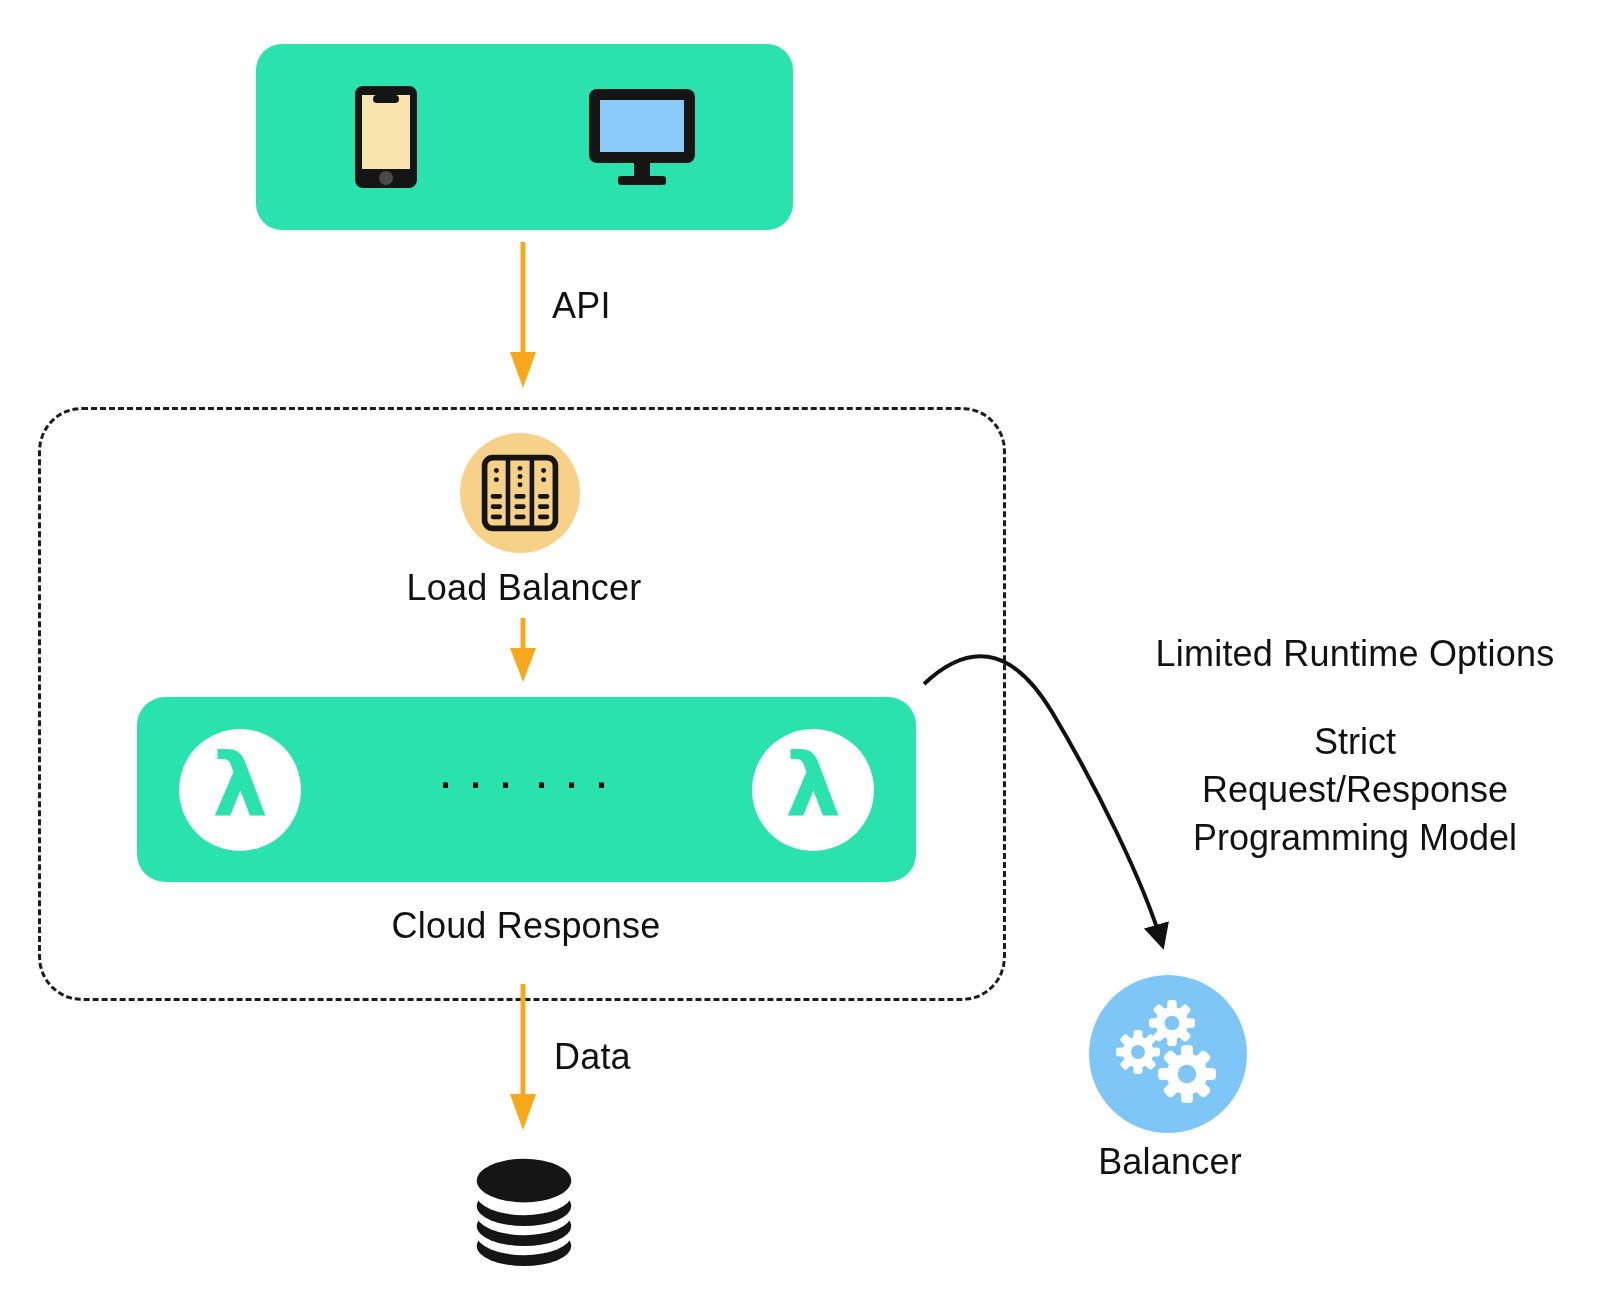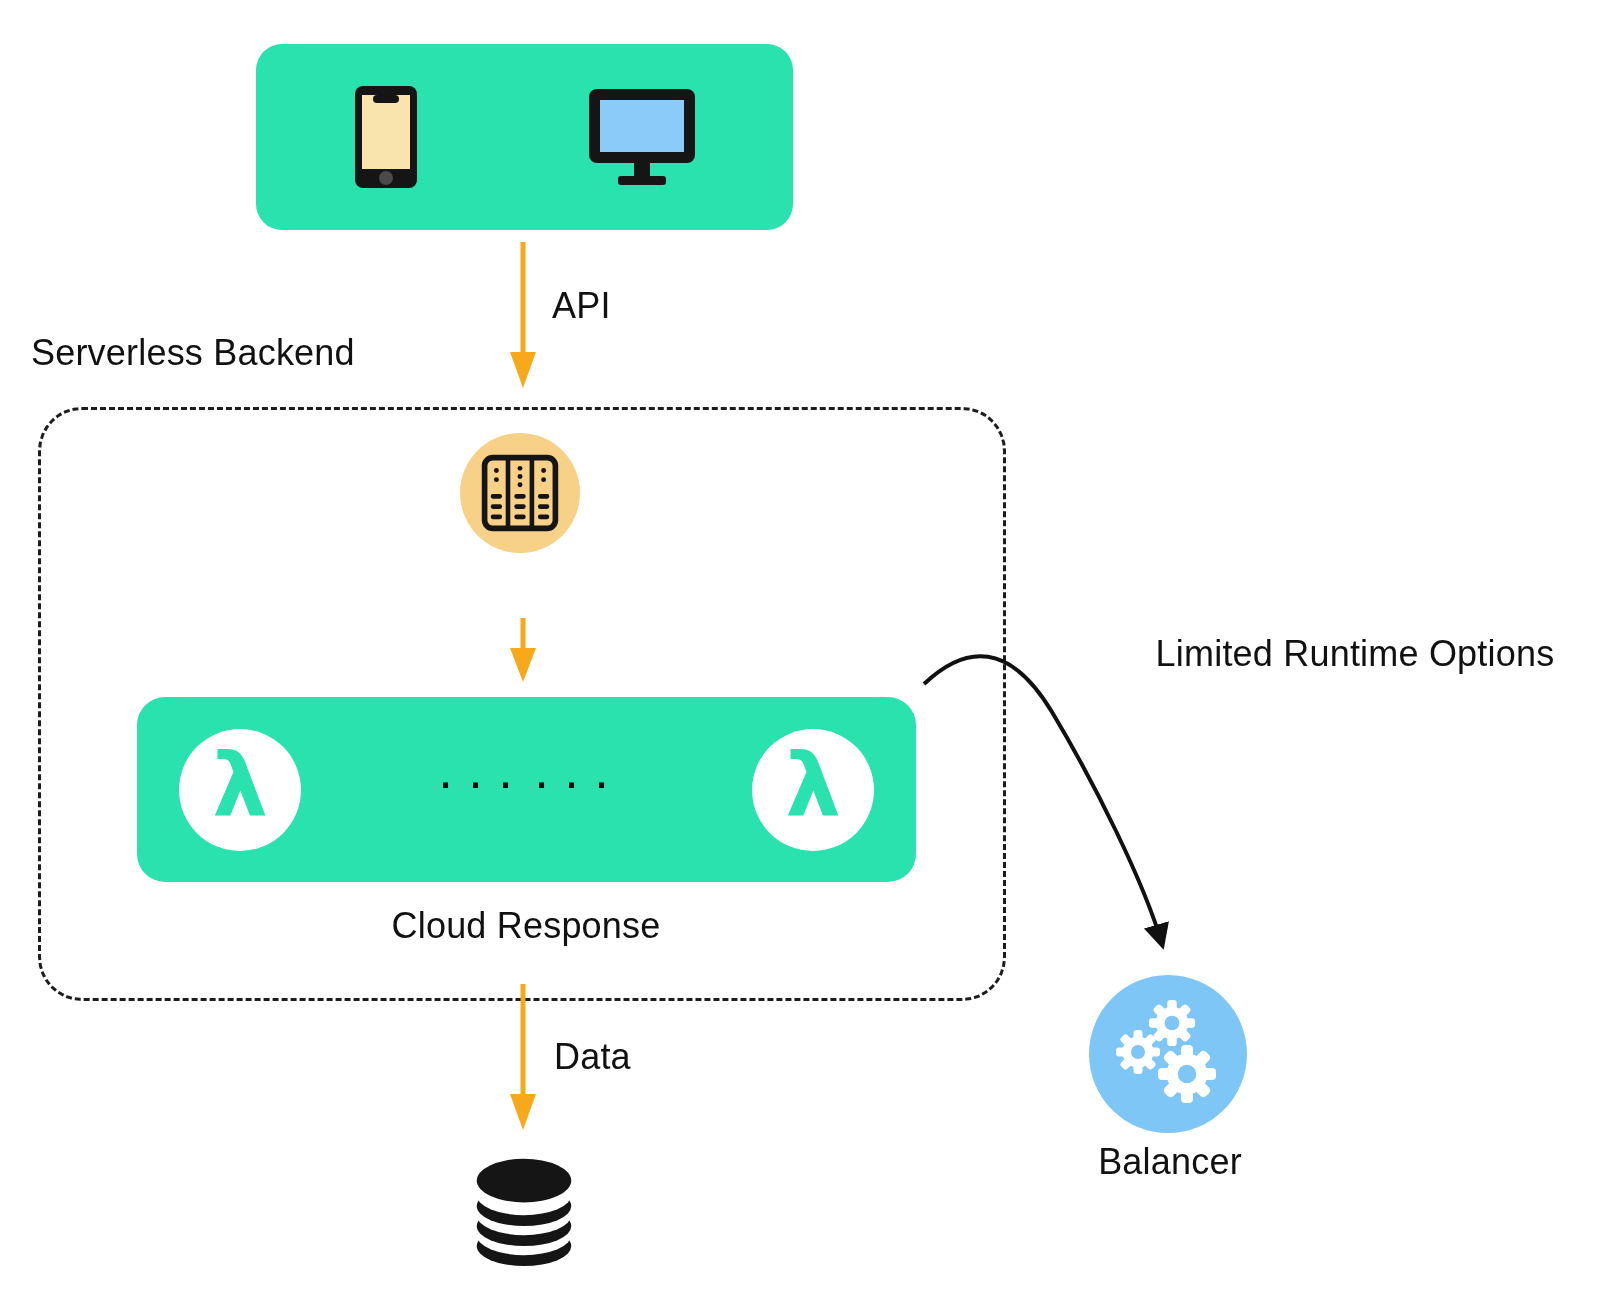--- a/index.html
+++ b/index.html
@@ -86,21 +86,20 @@
       <rect x="31" y="89" width="48" height="9" rx="3" style="fill:var(--ink)"></rect>
     </svg>
   </div>
 
   <svg class="abs" style="left:507px;top:240px" width="32" height="150" viewBox="0 0 32 150">
     <line x1="16" y1="2" x2="16" y2="112" style="stroke:var(--orange)" stroke-width="5"></line>
     <path d="M16 148 L3 112 L29 112 Z" style="fill:var(--orange)"></path>
   </svg>
   <div class="label vcenter" style="left:552px;top:306px">API</div>
 
-  <div class="label vcenter" style="left:31px;top:353px">Serverless Backend</div>
 
   <div class="abs dashed-box"></div>
 
   <div class="abs lb-circle">
     <svg width="78" height="78" viewBox="0 0 76 76">
       <rect x="3.5" y="3.5" width="69" height="69" rx="8" fill="none" style="stroke:var(--ink)" stroke-width="5.5"></rect>
       <line x1="26.3" y1="4" x2="26.3" y2="72" style="stroke:var(--ink)" stroke-width="4.5"></line>
       <line x1="49.6" y1="4" x2="49.6" y2="72" style="stroke:var(--ink)" stroke-width="4.5"></line>
       <g style="fill:var(--ink)">
         <circle cx="15" cy="16" r="2.4"></circle>
@@ -119,20 +118,21 @@
       </g>
       <g style="fill:var(--ink)">
         <circle cx="61" cy="16" r="2.4"></circle>
           <circle cx="61" cy="25" r="2.4"></circle>
         <rect x="55.5" y="39" width="11" height="4.5" rx="2"></rect>
         <rect x="55.5" y="49" width="11" height="4.5" rx="2"></rect>
         <rect x="55.5" y="59" width="11" height="4.5" rx="2"></rect>
       </g>
     </svg>
   </div>
+  <div class="label center" style="left:524px;top:588px">Load Balancer</div>
 
   <svg class="abs" style="left:507px;top:618px" width="32" height="66" viewBox="0 0 32 66">
     <line x1="16" y1="0" x2="16" y2="30" style="stroke:var(--orange)" stroke-width="5"></line>
     <path d="M16 64 L3 30 L29 30 Z" style="fill:var(--orange)"></path>
   </svg>
 
   <div class="abs cf-box">
     <div class="lambda-badge">
       <span class="lambda-glyph">λ</span>
     </div>
@@ -165,20 +165,25 @@
   <svg class="abs" style="left:900px;top:628px" width="300" height="345" viewBox="0 0 300 345">
     <defs>
       <marker id="ah" markerUnits="userSpaceOnUse" markerWidth="28" markerHeight="28" refX="20" refY="13" orient="auto">
         <path d="M0 0 L26 13 L0 26 Z" fill="#111111"></path>
       </marker>
     </defs>
     <path d="M 24 56 C 66 16, 110 14, 152 84 C 194 154, 244 254, 262 316" fill="none" stroke="#111111" stroke-width="4" marker-end="url(#ah)"></path>
   </svg>
 
   <div class="label center" style="left:1355px;top:654px">Limited Runtime Options</div>
+  <div class="strict-block">
+    <div>Strict</div>
+    <div>Request/Response</div>
+    <div>Programming Model</div>
+  </div>
 
   <div class="abs runtime-badge">
     <svg width="158" height="158" viewBox="-79 -79 158 158">
       <g transform="translate(4,-31) scale(1.05)">
         <rect x="-4.5" y="-22" width="9" height="44" rx="3" fill="#ffffff"></rect>
         <rect x="-4.5" y="-22" width="9" height="44" rx="3" fill="#ffffff" transform="rotate(45)"></rect>
         <rect x="-4.5" y="-22" width="9" height="44" rx="3" fill="#ffffff" transform="rotate(90)"></rect>
         <rect x="-4.5" y="-22" width="9" height="44" rx="3" fill="#ffffff" transform="rotate(135)"></rect>
         <circle r="15.5" fill="#ffffff"></circle>
         <circle r="7" style="fill:var(--runtime_blue)"></circle>

